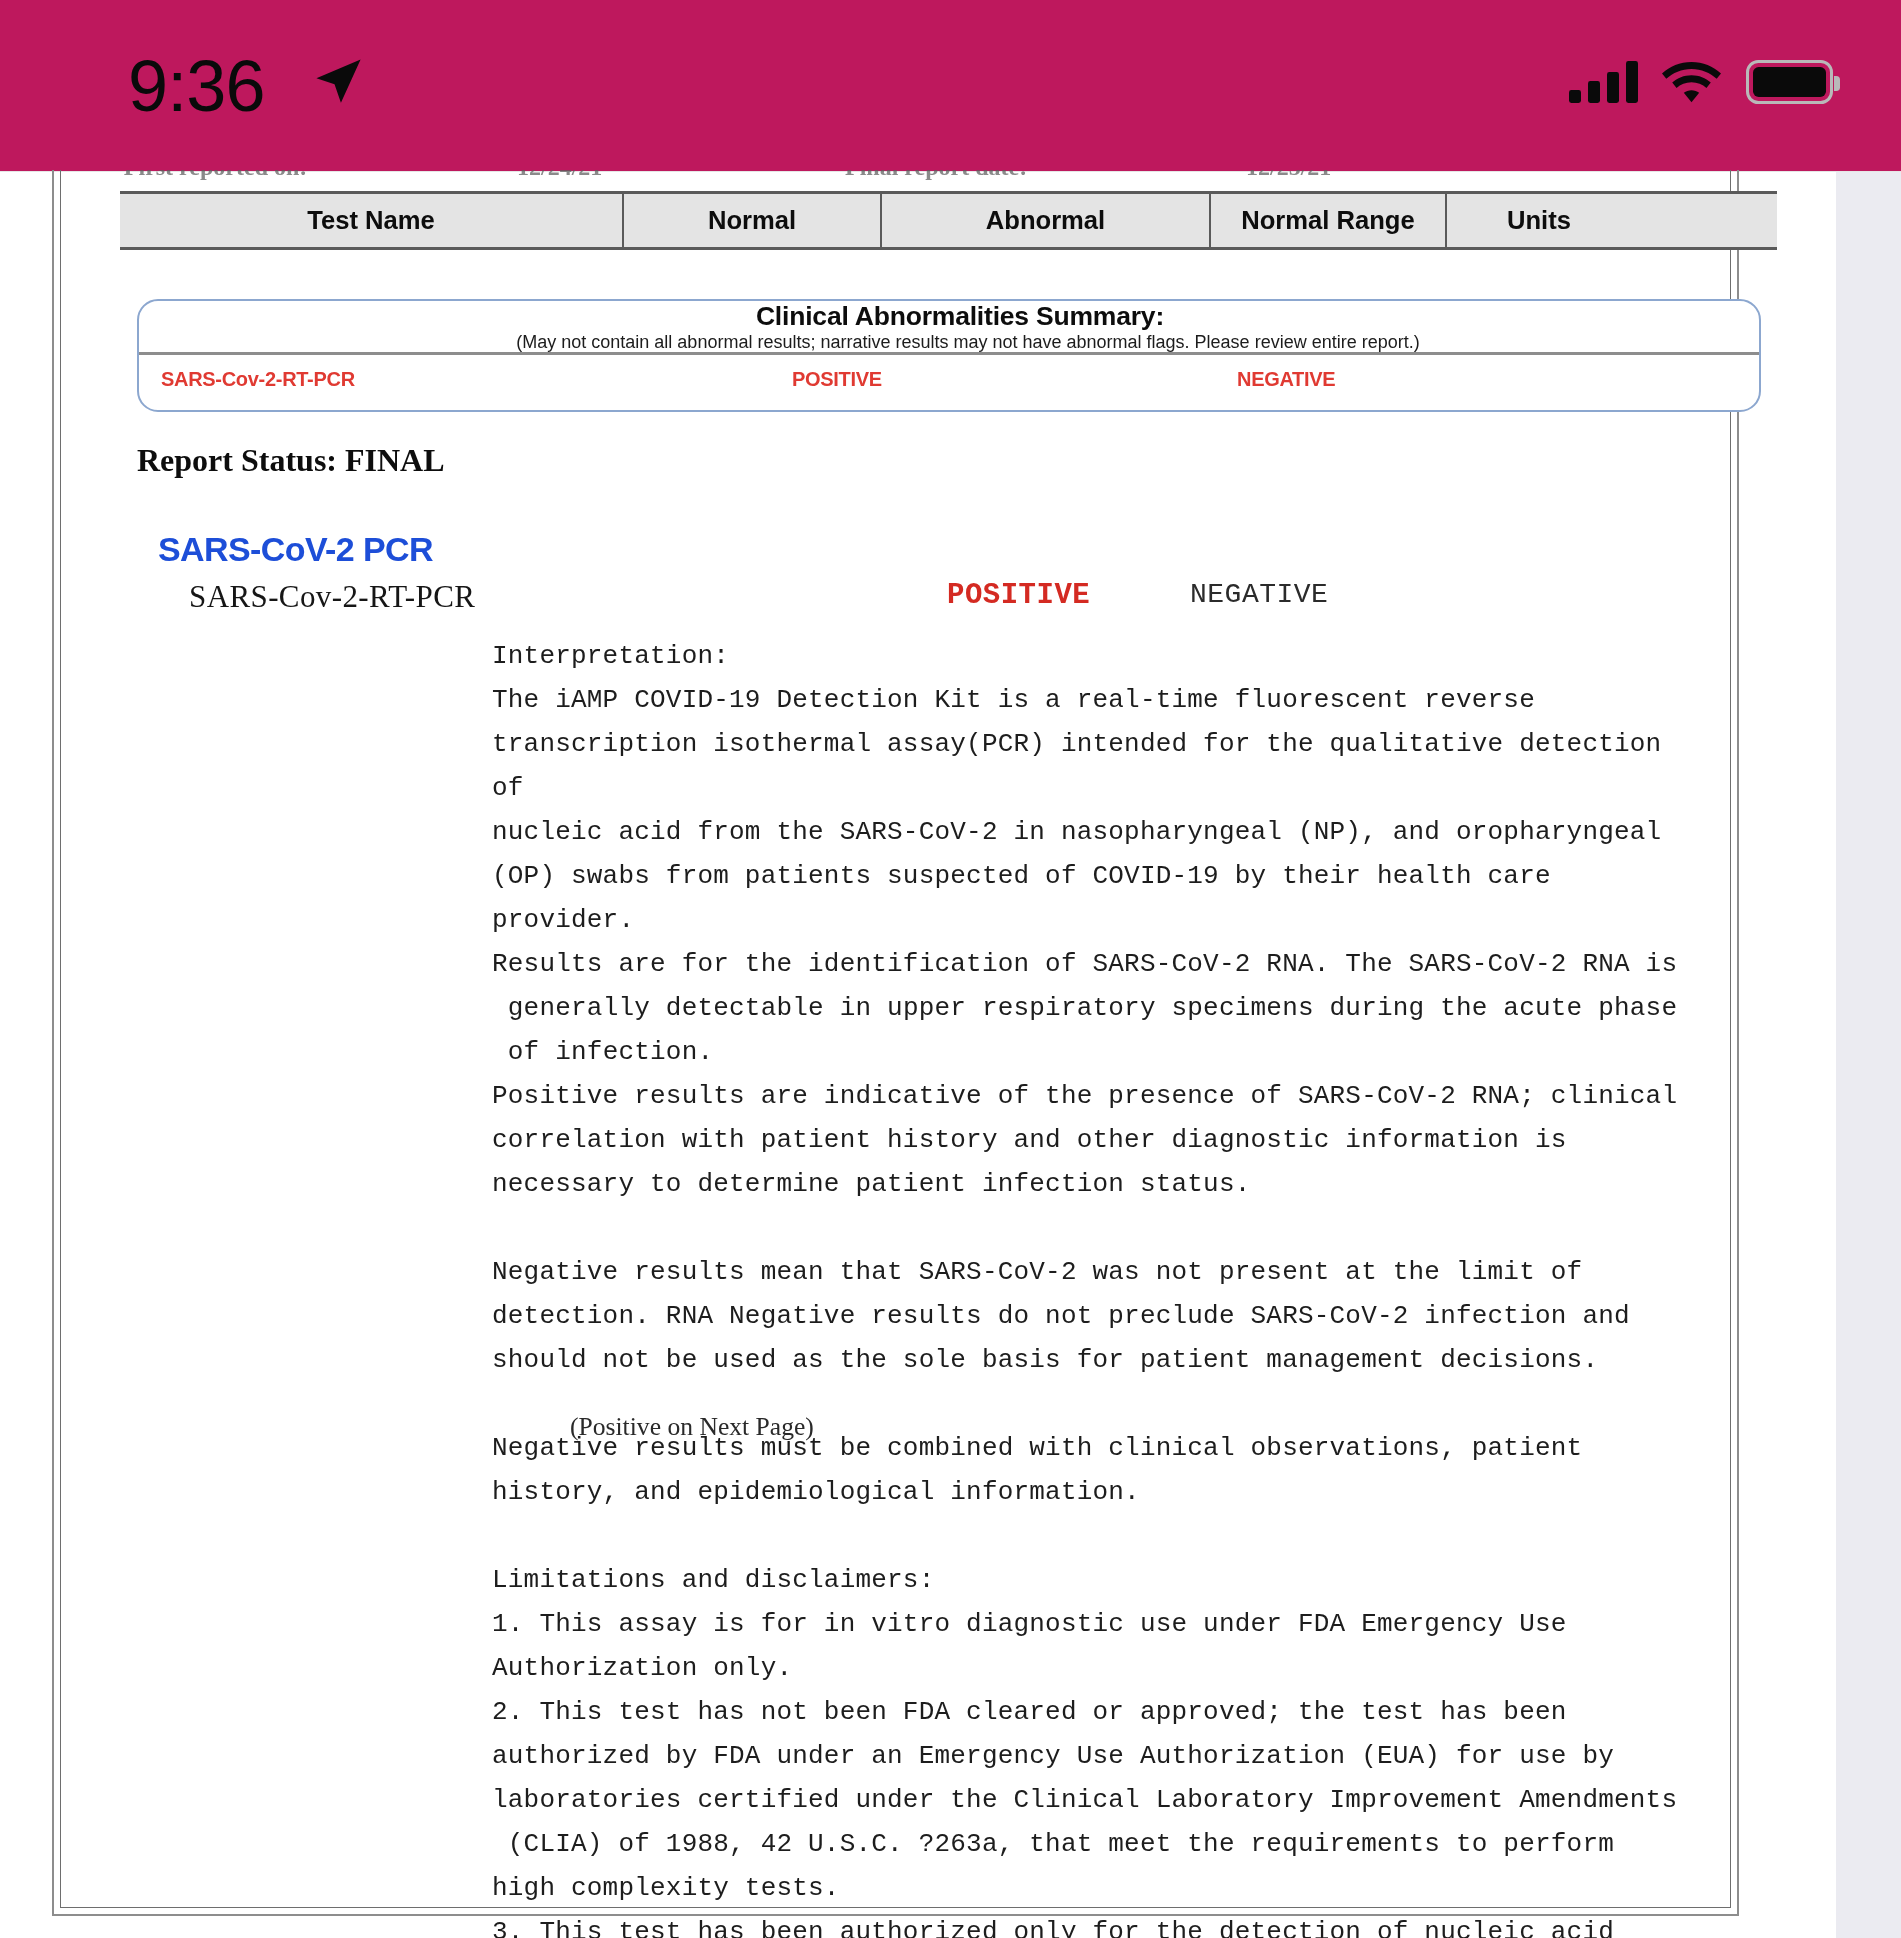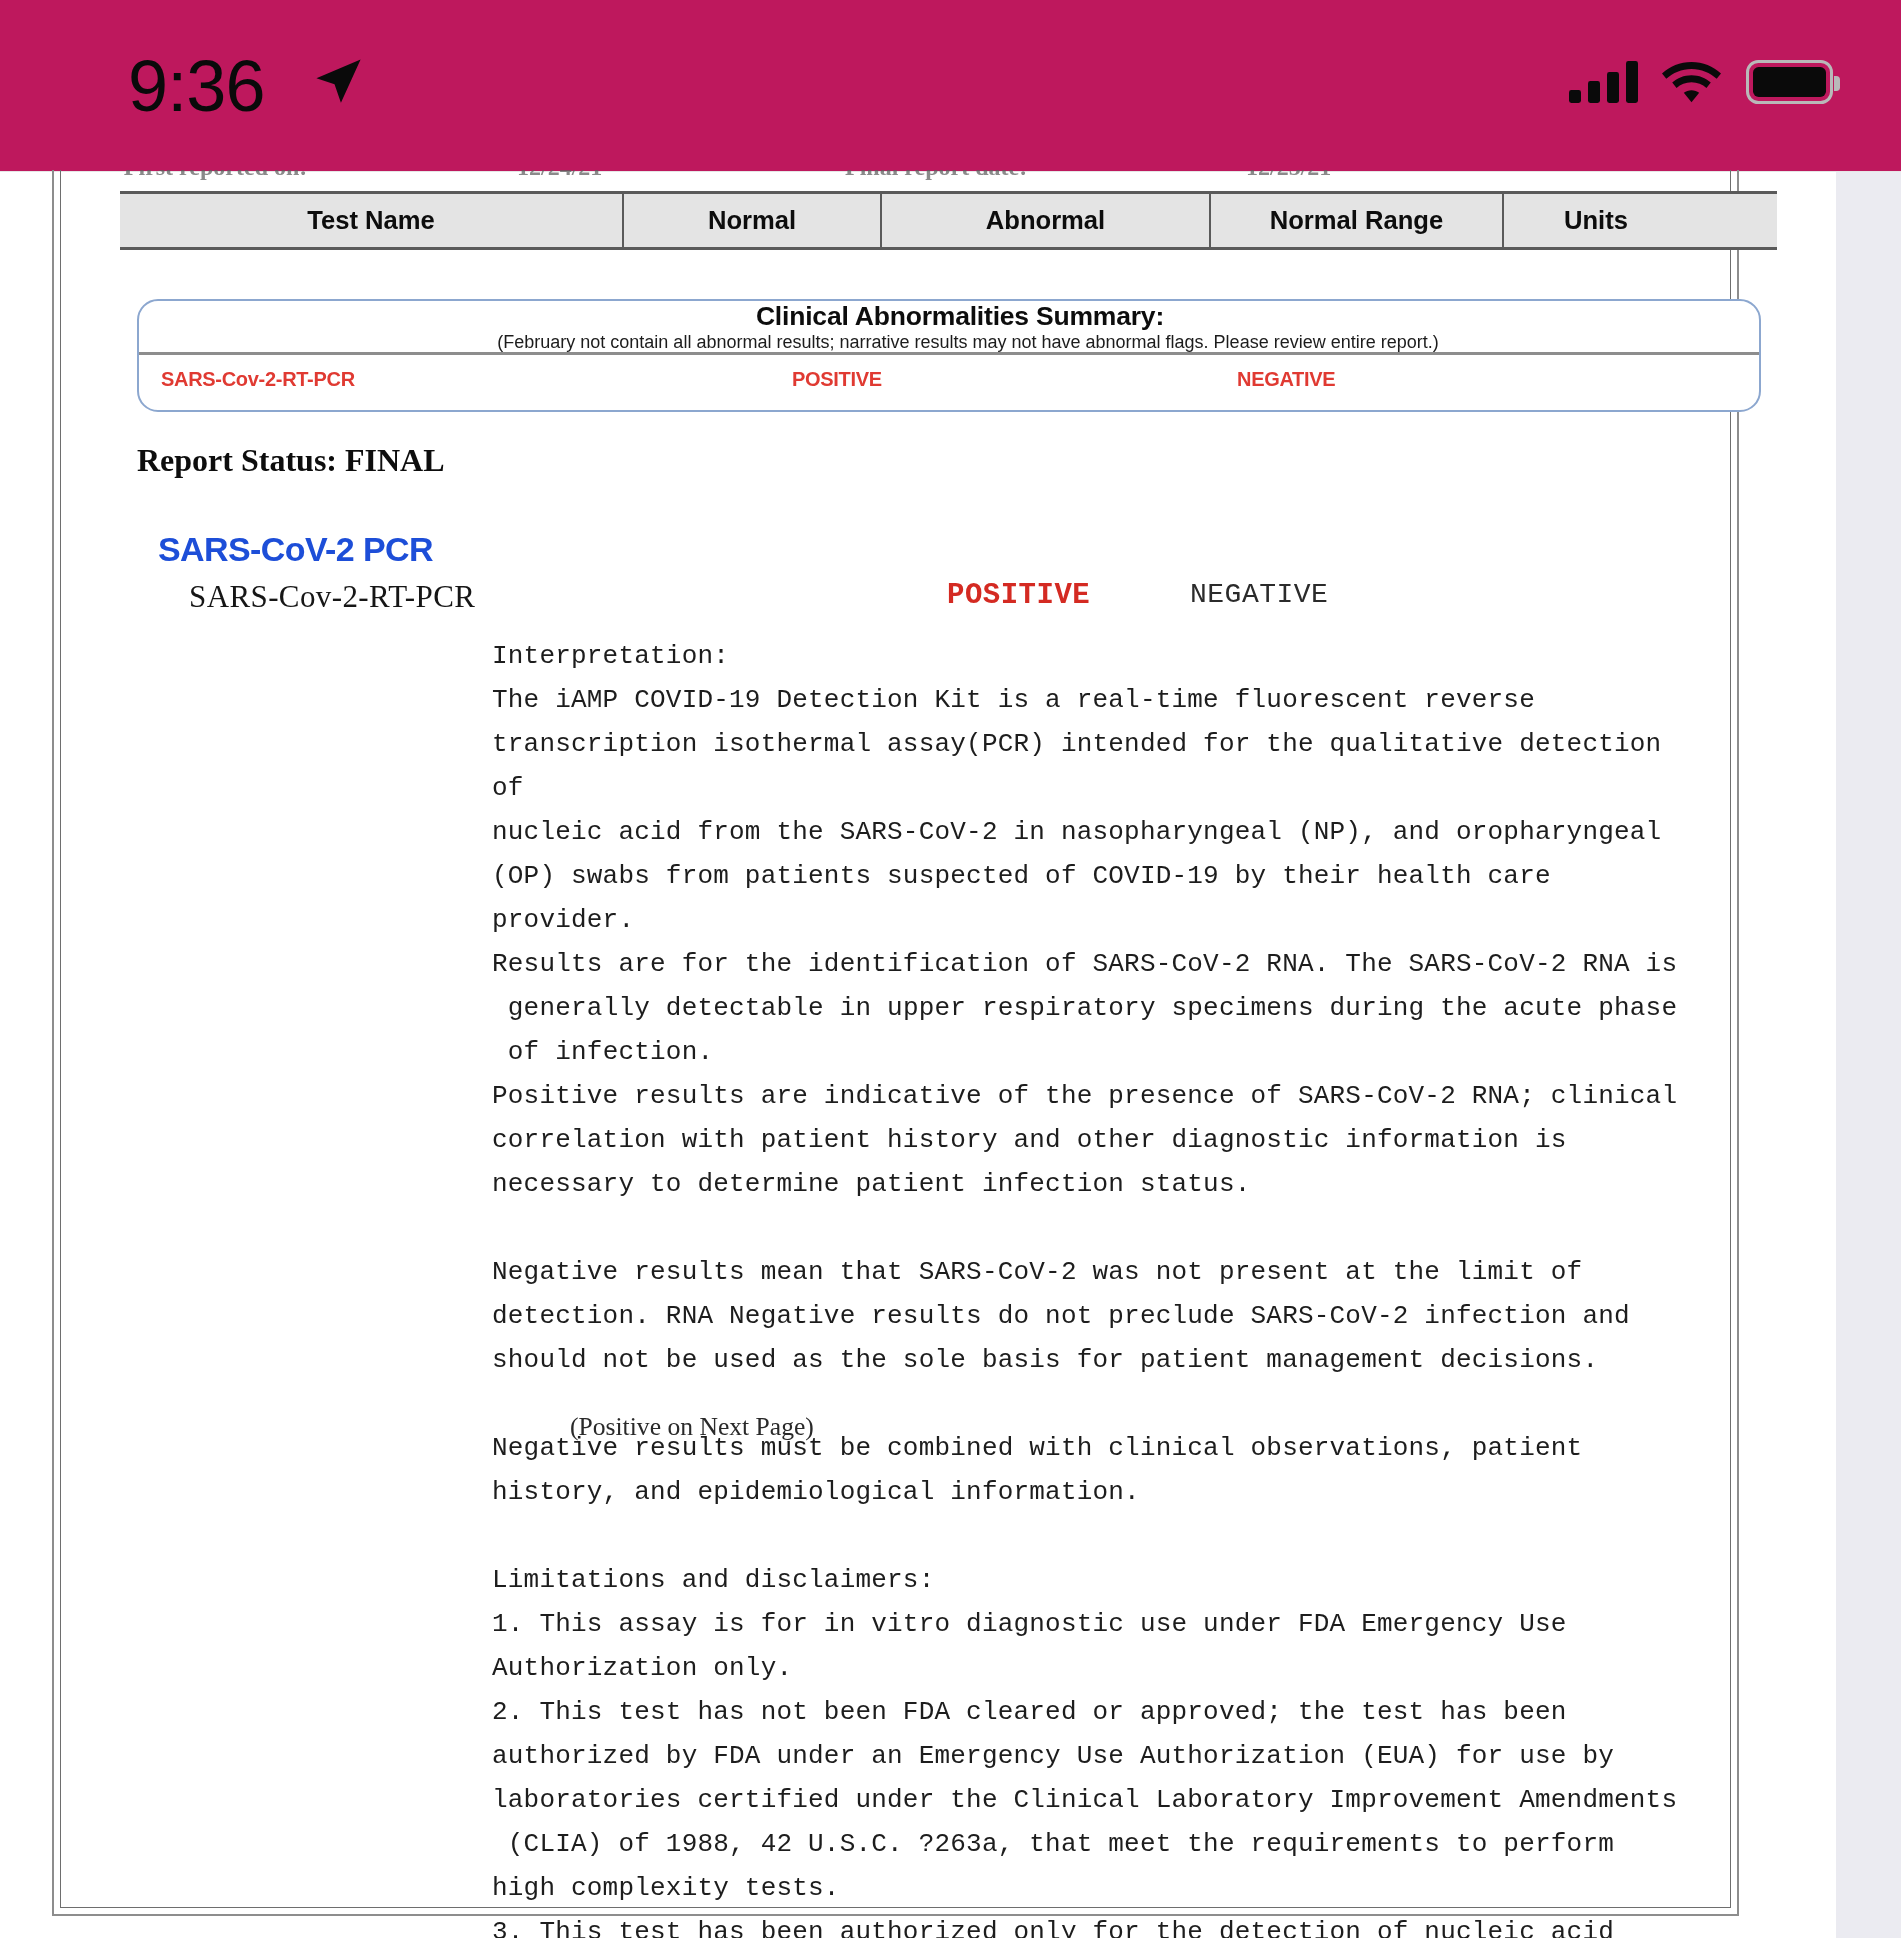--- a/index.html
+++ b/index.html
@@ -137,21 +137,21 @@
     font-size: 25.6px;
     font-weight: bold;
     color: #0d0d0d;
     border-right: 2.8px solid #5a5a5a;
     height: 100%;
   }
   .col-table .cell:last-child { border-right: none; }
   .c-name  { width: 504px; }
   .c-norm  { width: 258px; }
   .c-abn   { width: 329px; }
-  .c-range { width: 293px; }
+  .c-range { width: 236px; }
   .c-unit  { width: 184px; }
 
   
   .cas-box {
     position: absolute;
     left: 83px; top: 129px;
     width: 1624px; height: 113px;
     border: 2.8px solid #8ca7cf;
     border-radius: 21px;
     background: #ffffff;
@@ -322,21 +322,21 @@
         <div class="cell c-name">Test Name</div>
         <div class="cell c-norm">Normal</div>
         <div class="cell c-abn">Abnormal</div>
         <div class="cell c-range">Normal Range</div>
         <div class="cell c-unit">Units</div>
       </div>
 
       <div class="cas-box">
         <div class="cas-head">
           <span class="cas-title">Clinical Abnormalities Summary:</span>
-          <span class="cas-note">(February not contain all abnormal results; narrative results may not have abnormal flags. Please review entire report.)</span>
+          <span class="cas-note">(May not contain all abnormal results; narrative results may not have abnormal flags. Please review entire report.)</span>
         </div>
         <div class="cas-row">
           <span class="cas-test">SARS-Cov-2-RT-PCR</span>
           <span class="cas-abn">POSITIVE</span>
           <span class="cas-rng">NEGATIVE</span>
         </div>
       </div>
 
       <div class="report-status">Report Status: FINAL</div>
 

